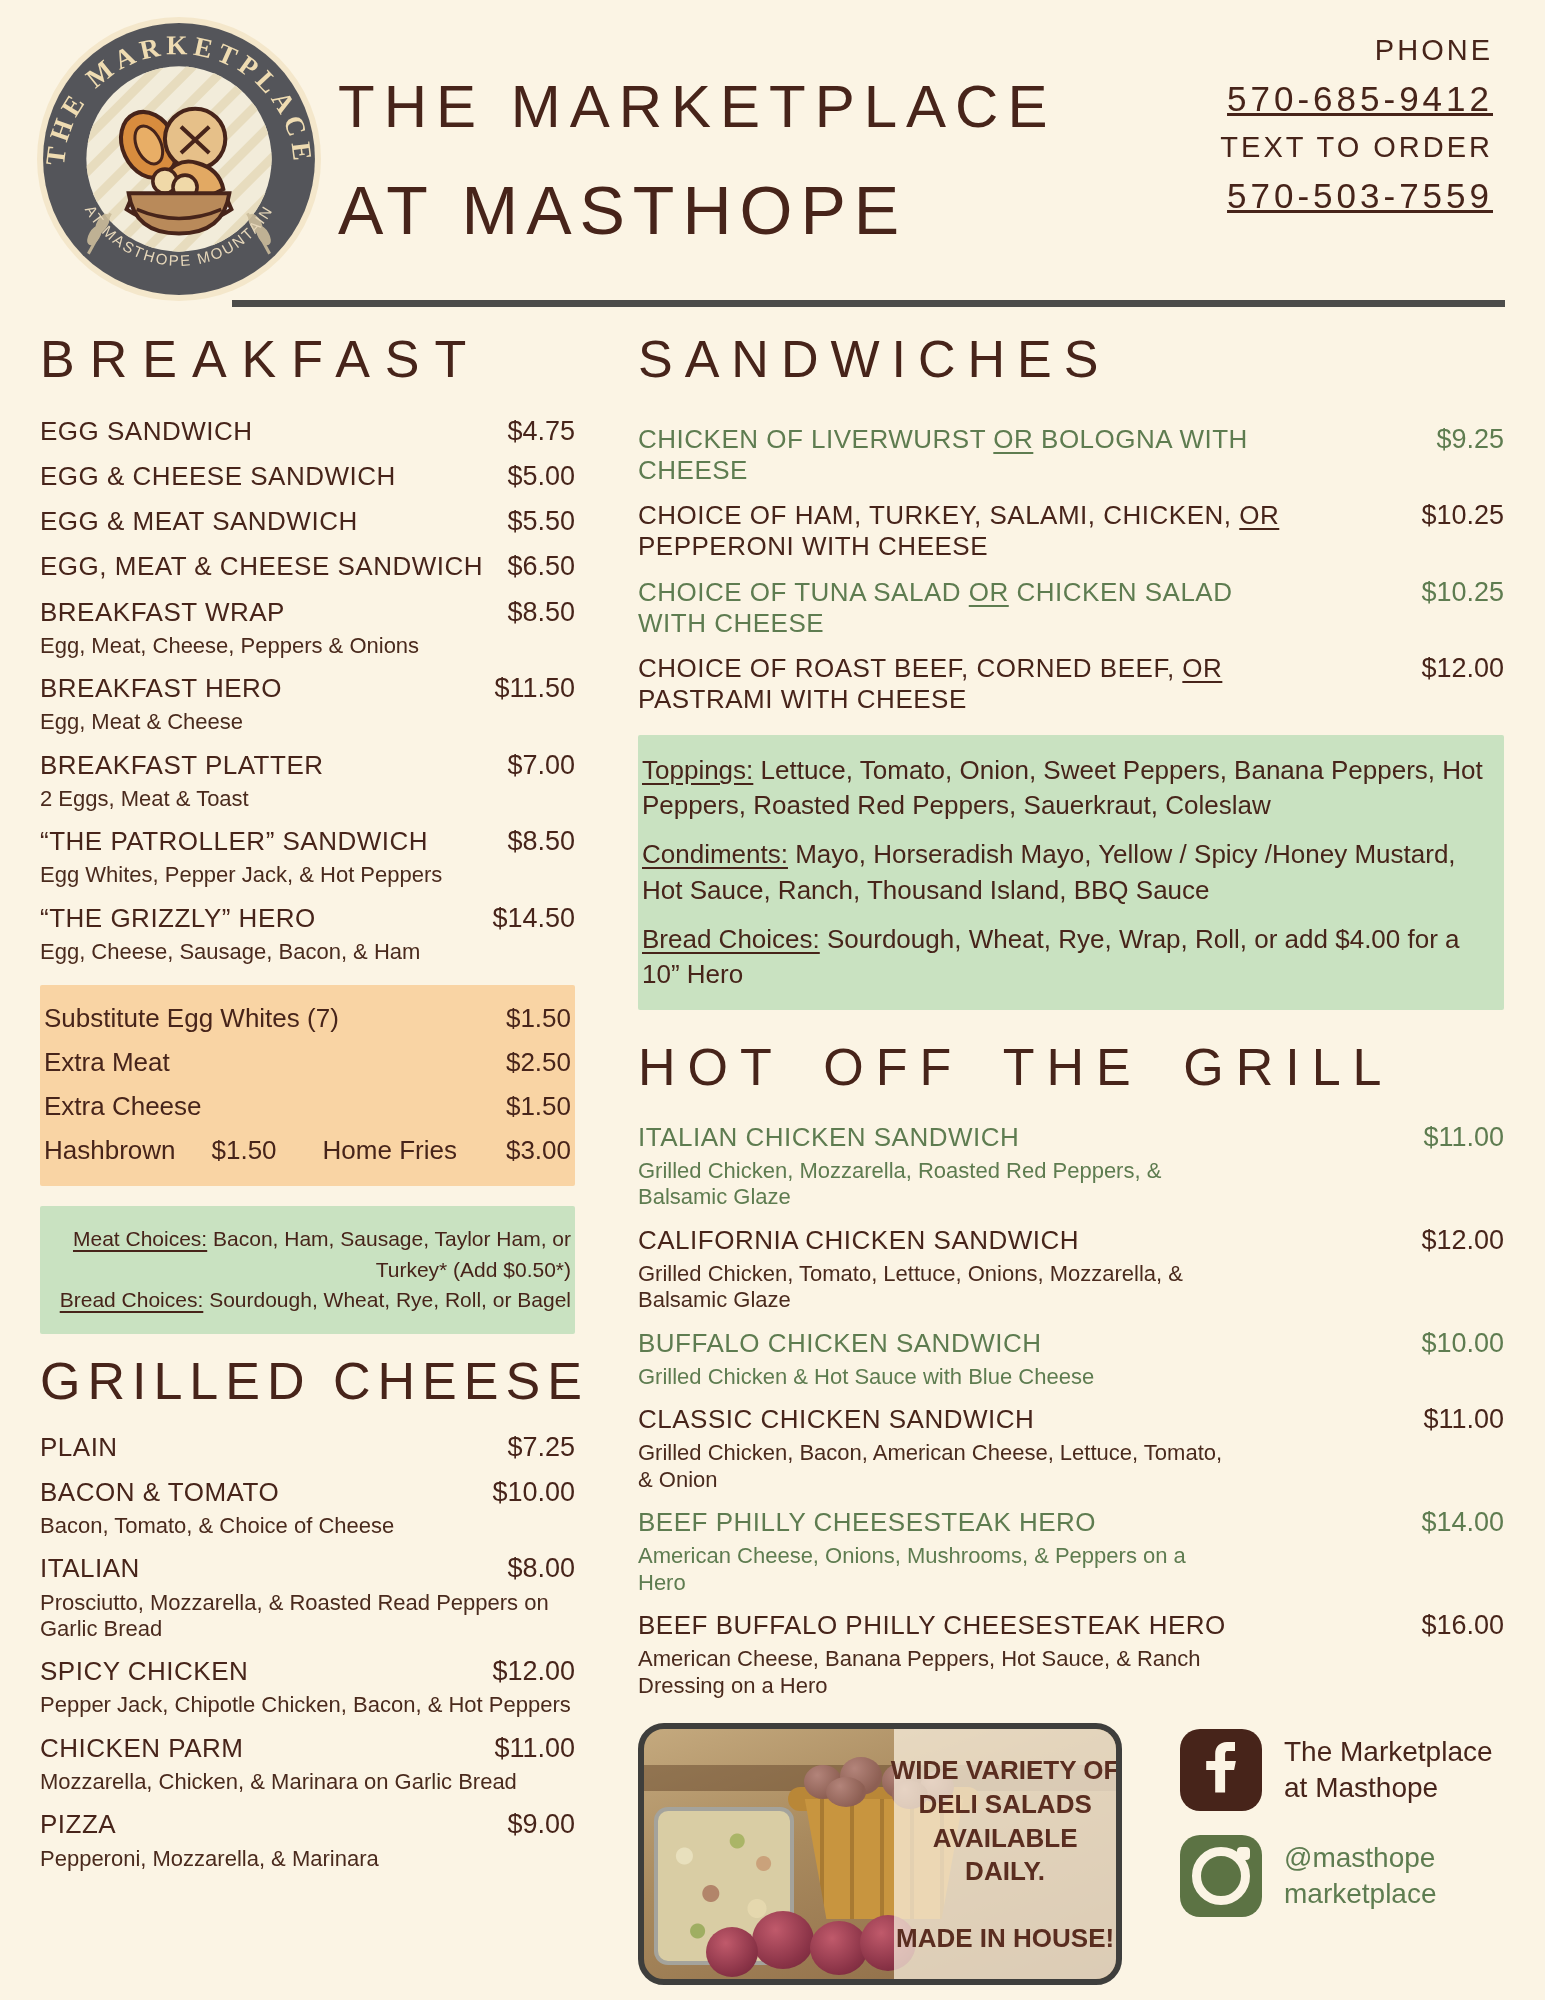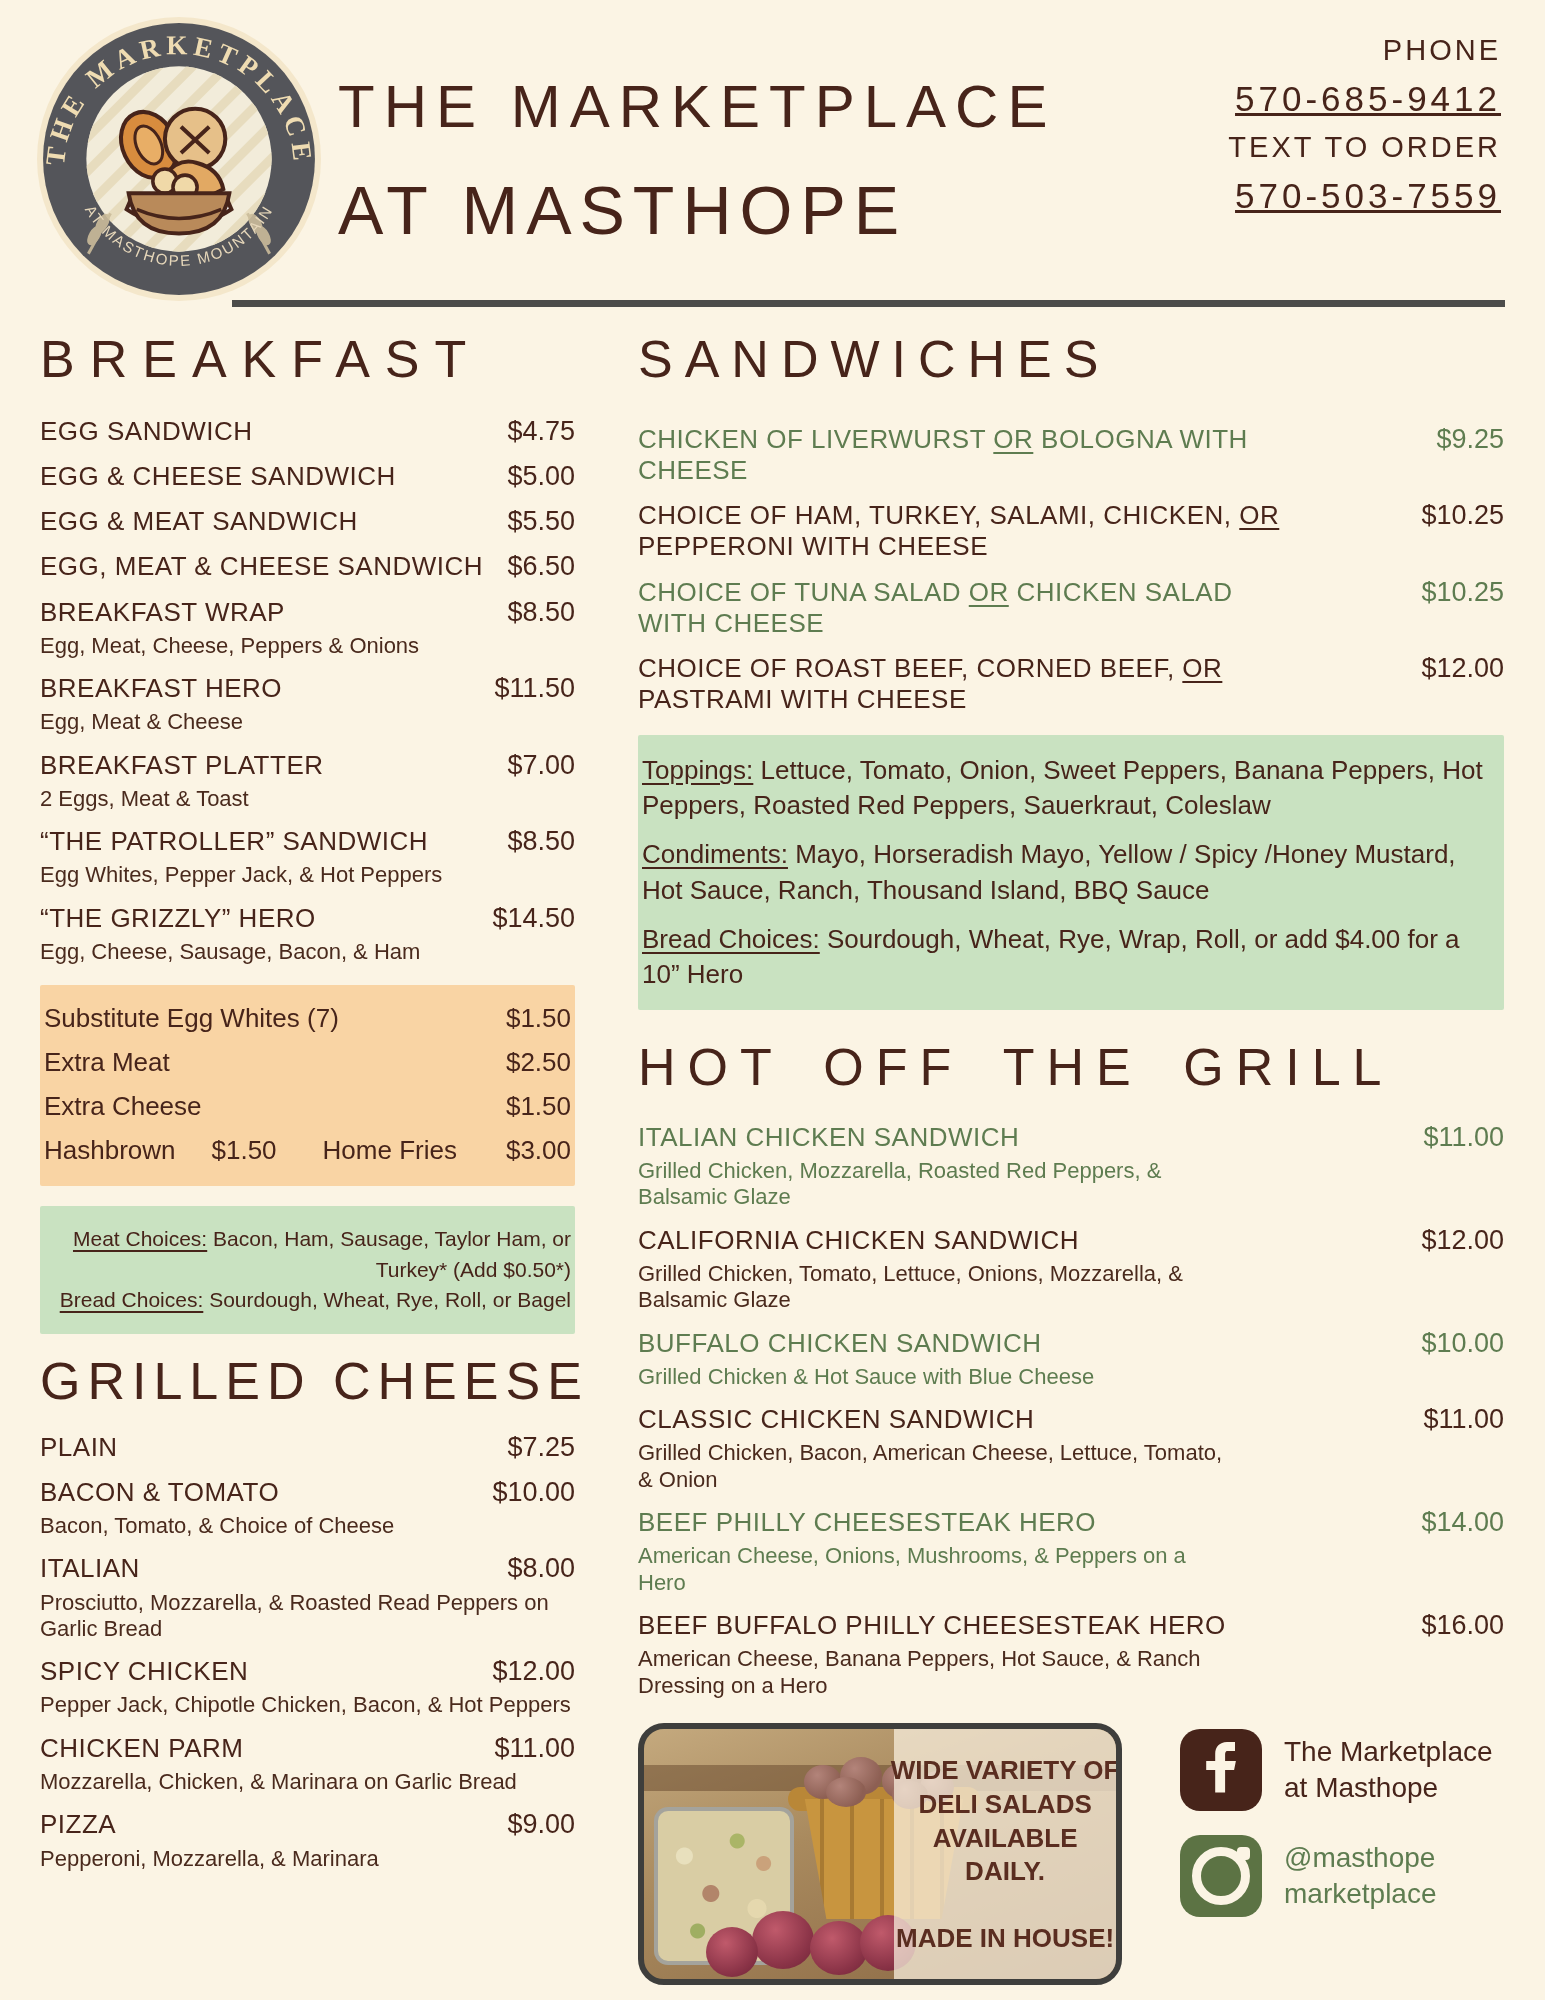--- a/index.html
+++ b/index.html
@@ -11,21 +11,21 @@
     color:#47241A;
   }
   .page{position:absolute;inset:0;}
 
   
   .divider{position:absolute;left:232px;right:40px;top:300px;height:7px;background:#4C4C4A;z-index:1;}
   .logo{position:absolute;left:36px;top:16px;width:286px;height:286px;z-index:2;}
   .title-block{position:absolute;left:338px;top:72px;}
   .title1{font-size:60px;letter-spacing:9px;color:#47241A;white-space:nowrap;}
   .title2{font-size:68px;letter-spacing:8px;color:#47241A;margin-top:30px;white-space:nowrap;}
-  .contact{position:absolute;right:44px;top:34px;text-align:right;color:#47241A;}
+  .contact{position:absolute;right:52px;top:34px;text-align:right;color:#47241A;}
   .contact .lbl{font-size:29px;letter-spacing:3px;margin-bottom:12px;}
   .contact .num{font-size:35px;letter-spacing:4px;margin-bottom:12px;text-decoration:underline;}
   .contact .web{font-size:31px;letter-spacing:2px;margin-top:4px;}
 
   
   .col-left{position:absolute;left:40px;top:330px;width:535px;}
   .col-right{position:absolute;left:638px;top:330px;width:866px;}
 
   .section-title{font-size:52px;line-height:1.15;color:#47241A;margin-bottom:26px;white-space:nowrap;}
   .t-breakfast{letter-spacing:15px;}

